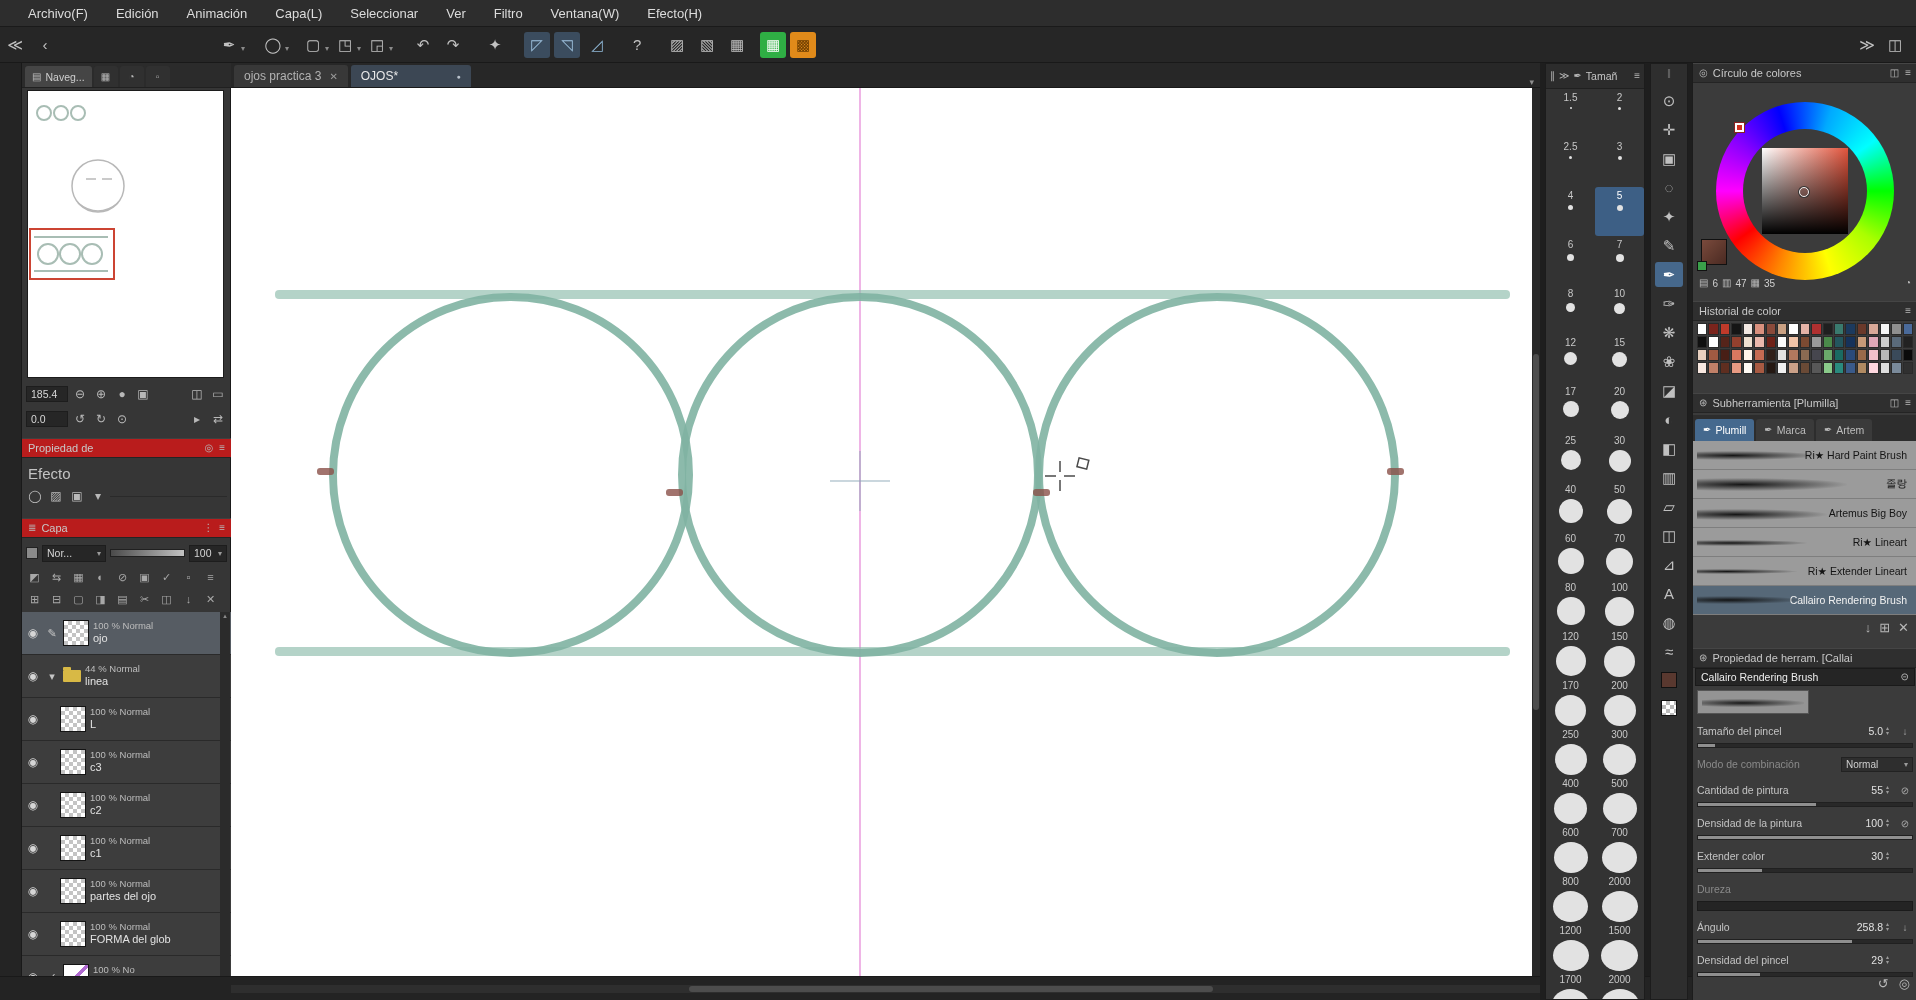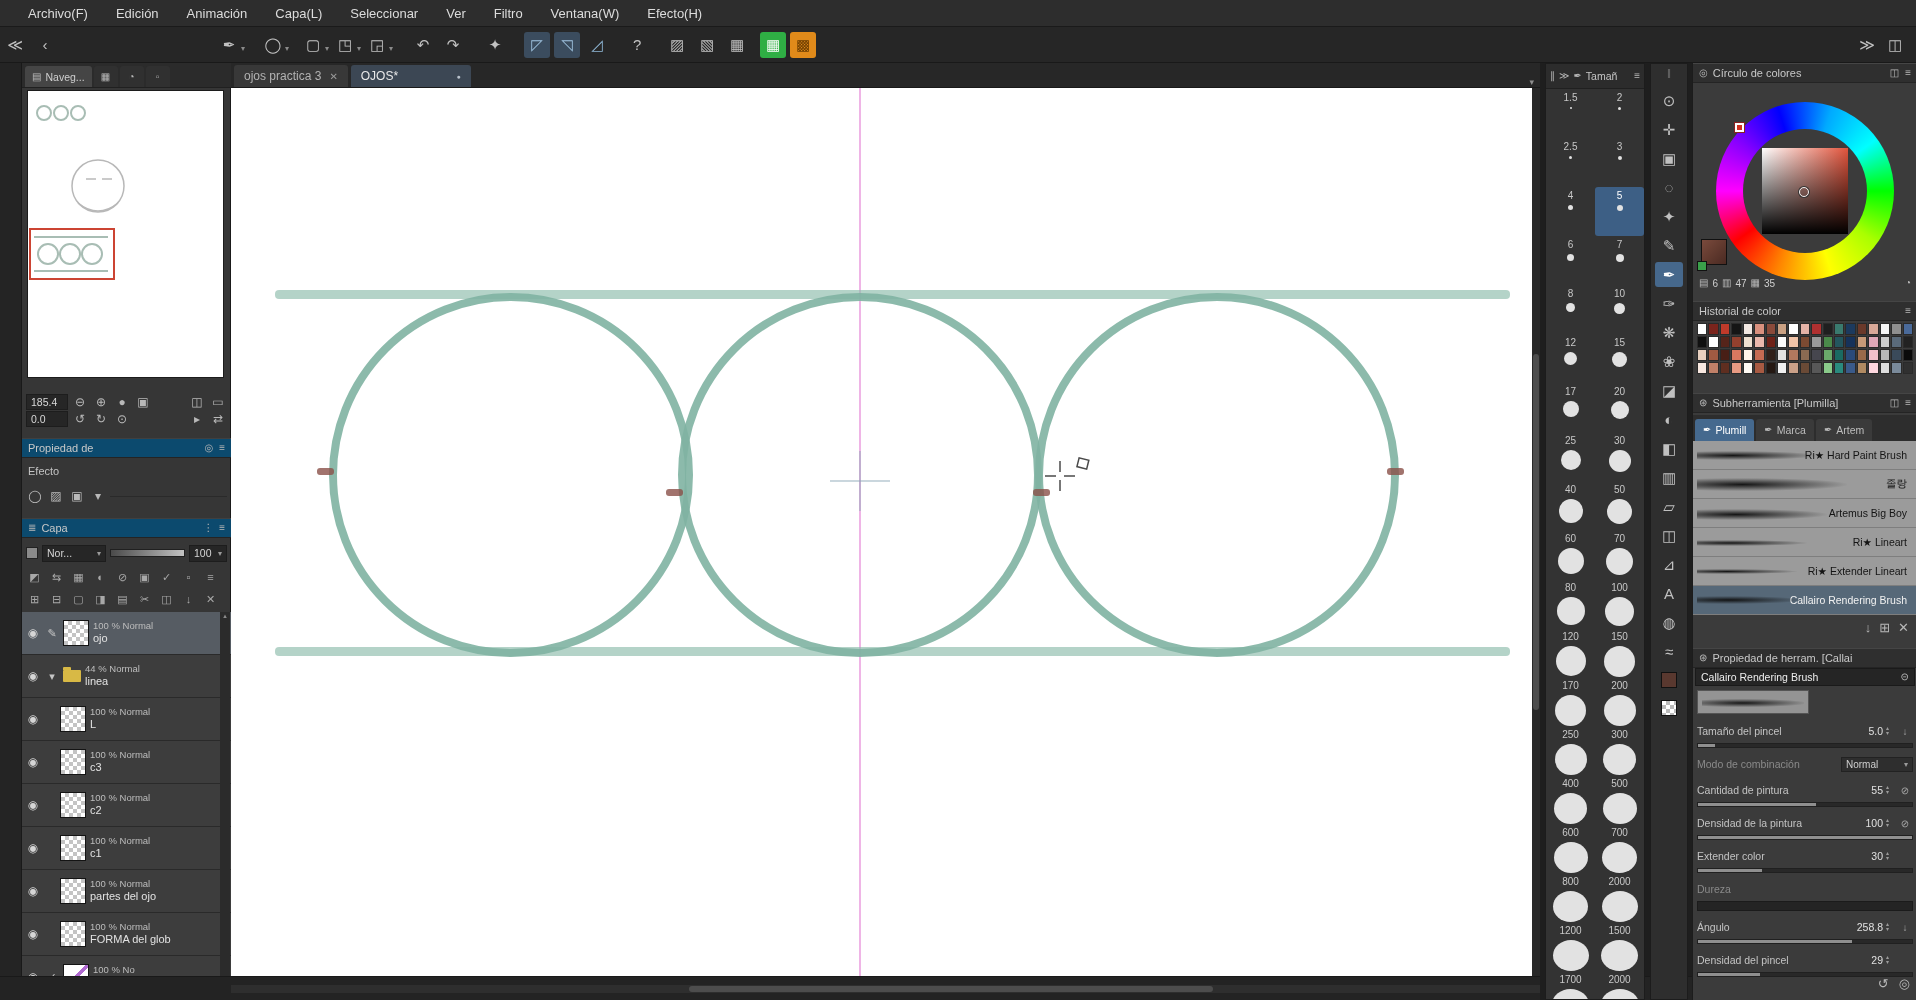--- a/index.html
+++ b/index.html
@@ -30,21 +30,21 @@
 #lstrip{position:absolute;left:0;top:63px;width:22px;height:937px;background:#242424;border-right:1px solid #191919;}
 #lpanel{position:absolute;left:22px;top:63px;width:209px;height:937px;background:#363636;border-right:1px solid #1a1a1a;}
 .navtabs{position:absolute;left:0;top:0;width:209px;height:25px;background:#2b2b2b;display:flex;align-items:flex-end;gap:2px;padding:0 3px;border-bottom:1px solid #202020;}
 .navtab{height:21px;background:#454545;border-radius:3px 3px 0 0;display:flex;align-items:center;gap:4px;padding:0 7px;font-size:10.5px;color:#cfcfcf;}
 .navtab.ic{width:24px;justify-content:center;background:#303030;color:#9a9a9a;}
 #thumbbox{position:absolute;left:5px;top:27px;width:197px;height:288px;background:#ffffff;border:1px solid #1c1c1c;}
 .ctlrow{position:absolute;left:2px;width:205px;height:22px;display:flex;align-items:center;gap:3px;padding:0 2px;}
 .valbox{width:42px;height:16px;background:#262626;border:1px solid #1d1d1d;color:#d8d8d8;font-size:10.5px;display:flex;align-items:center;padding:0 4px;}
 .ctlrow .i{width:18px;height:18px;font-size:12px;}
 .sp{flex:1;}
-.phead{position:absolute;left:0;width:209px;height:20px;background:#0c4a6e;border-top:1px solid #404040;border-bottom:1px solid #242424;display:flex;align-items:center;gap:5px;padding:0 6px;font-size:11px;color:#c8c8c8;}
+.phead{position:absolute;left:0;width:209px;height:20px;background:#b91c1c;border-top:1px solid #404040;border-bottom:1px solid #242424;display:flex;align-items:center;gap:5px;padding:0 6px;font-size:11px;color:#c8c8c8;}
 .phead .rt{margin-left:auto;display:flex;gap:6px;}
 
 .blendrow{position:absolute;left:2px;top:478px;width:205px;height:24px;display:flex;align-items:center;gap:4px;padding:0 2px;}
 .chip{width:12px;height:12px;background:#8a8a8a;border:1px solid #222;}
 .selbox{height:17px;background:#262626;border:1px solid #1d1d1d;display:flex;align-items:center;justify-content:space-between;padding:0 4px;font-size:10.5px;color:#d5d5d5;}
 .slidebar{flex:1;height:8px;background:linear-gradient(to right,#4a4a4a,#c2c2c2);border:1px solid #202020;}
 .tbrow{position:absolute;left:2px;width:205px;height:20px;display:flex;align-items:center;gap:1px;}
 .tbrow .i{width:21px;height:18px;font-size:11px;color:#a8a8a8;}
 #llist{position:absolute;left:0;top:549px;width:209px;height:388px;background:#333333;overflow:hidden;}
 .lrow{height:43px;border-bottom:1px solid #2a2a2a;background:#3d3d3d;display:flex;align-items:center;gap:4px;padding:0 3px;}
@@ -220,21 +220,21 @@
       <g fill="none" stroke="#a8bdb4" stroke-width="2">
         <line x1="6" y1="146" x2="80" y2="146"></line>
         <circle cx="20" cy="163" r="10"></circle>
           <circle cx="42" cy="163" r="10"></circle>
           <circle cx="64" cy="163" r="10"></circle>
         <line x1="6" y1="180" x2="80" y2="180"></line>
       </g>
     </svg>
   </div>
 
-  <div class="ctlrow" style="top:328px">
+  <div class="ctlrow" style="top:320px">
     <span class="valbox">185.4</span>
     <span class="i">⊖</span>
     <span class="i">⊕</span>
     <span class="i">●</span>
     <span class="i">▣</span>
     <span class="sp"></span>
     <span class="i">◫</span>
     <span class="i">▭</span>
   </div>
   <div class="ctlrow" style="top:345px">
@@ -247,21 +247,21 @@
     <span class="i">⇄</span>
   </div>
 
   <div class="phead" style="top:375px">
     <span>Propiedad de</span>
     <span class="rt">
       <span class="i small">◎</span>
       <span class="i small">≡</span>
     </span>
   </div>
-  <div style="position:absolute;left:6px;top:402px;font-size:11px;color:#c3c3c3;">Efecto</div>
+  <div style="position:absolute;left:6px;top:402px;font-size:15px;color:#c3c3c3;">Efecto</div>
   <div class="ctlrow" style="top:422px">
     <span class="i">◯</span>
     <span class="i">▨</span>
     <span class="i">▣</span>
     <span class="i small">▾</span>
     <span class="sp" style="border-bottom:1px solid #2a2a2a;"></span>
   </div>
 
   <div class="phead" style="top:455px">
     <span class="i small">≣</span>

